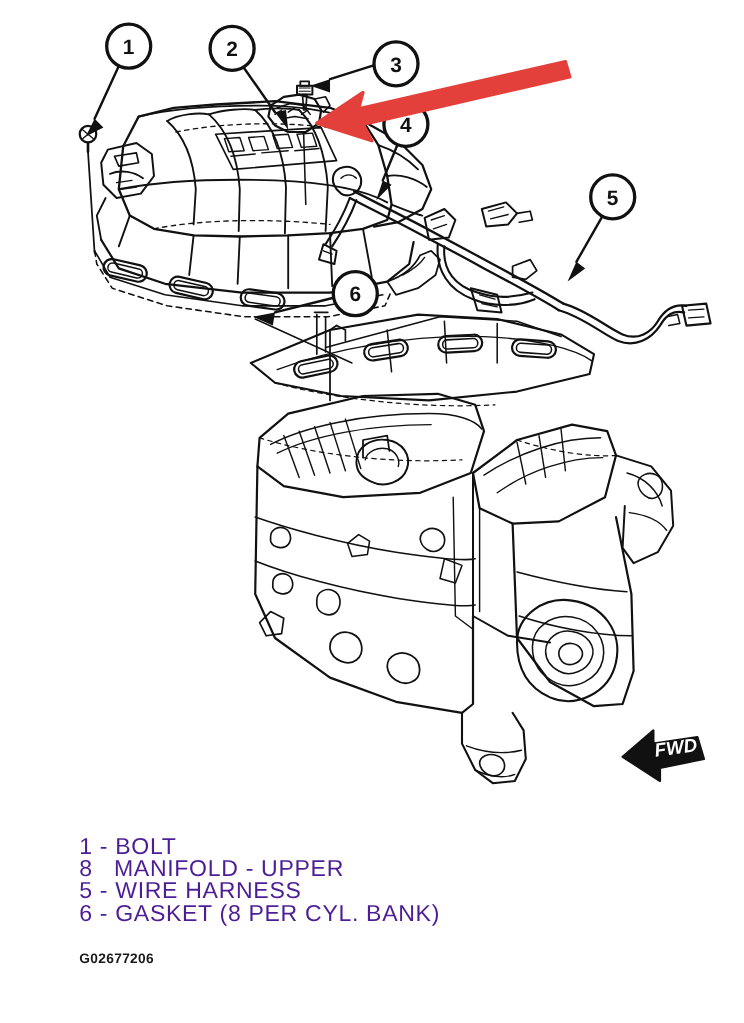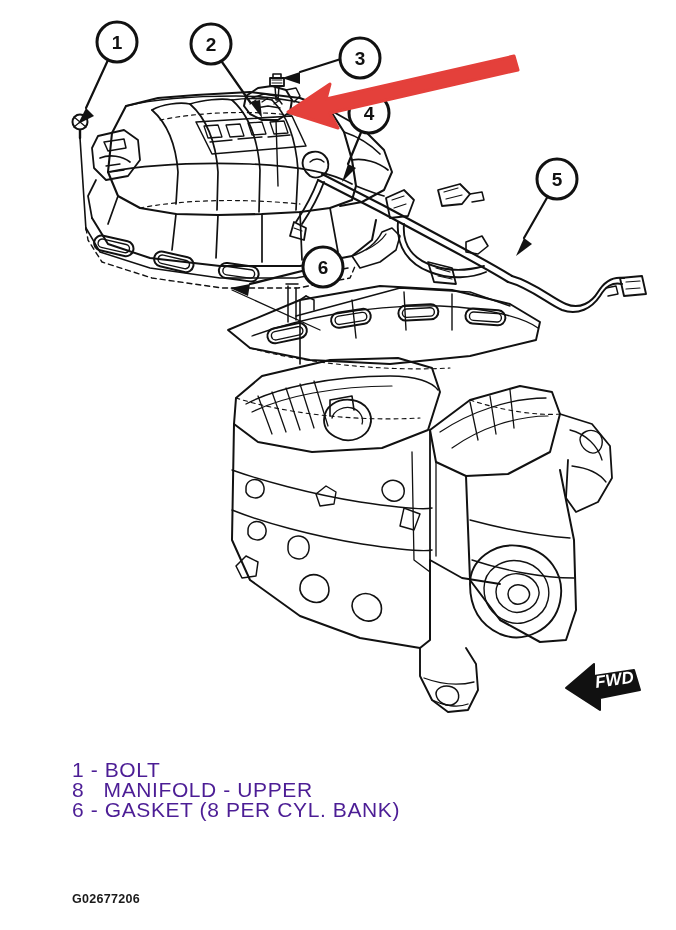--- a/index.html
+++ b/index.html
@@ -27,21 +27,20 @@
     letter-spacing:0.6px;
     white-space:pre;
   }
   #figure-code{
     position:absolute;left:72px;top:864px;
     font-family:"Liberation Sans", sans-serif;
     font-size:12.5px;
     font-weight:bold;
     letter-spacing:0.3px;
     color:#1a1a1a;
-    margin-top:28px;
   }
   .callout-num{
     font-family:"Liberation Sans", sans-serif;
     font-size:19px;font-weight:bold;
   }
   .fwd-text{
     font-family:"Liberation Sans", sans-serif;
     font-size:17px;font-weight:bold;font-style:italic;
   }
 </style>
@@ -370,18 +369,19 @@
                L518 70
                L330 113
                L338 128 Z" fill="#E4403B" stroke="#E4403B" stroke-width="3" stroke-linejoin="round"></path>
     </g>
   </svg>
   </div>
 
   <div id="legend">
     <div class="legend-line">1 - BOLT</div>
     <div class="legend-line">8   MANIFOLD - UPPER</div>
+    <div class="legend-line">5 - WIRE HARNESS</div>
     <div class="legend-line">6 - GASKET (8 PER CYL. BANK)</div>
   </div>
 
   <div id="figure-code">G02677206</div>
 
 </div>
 
 </body></html>

